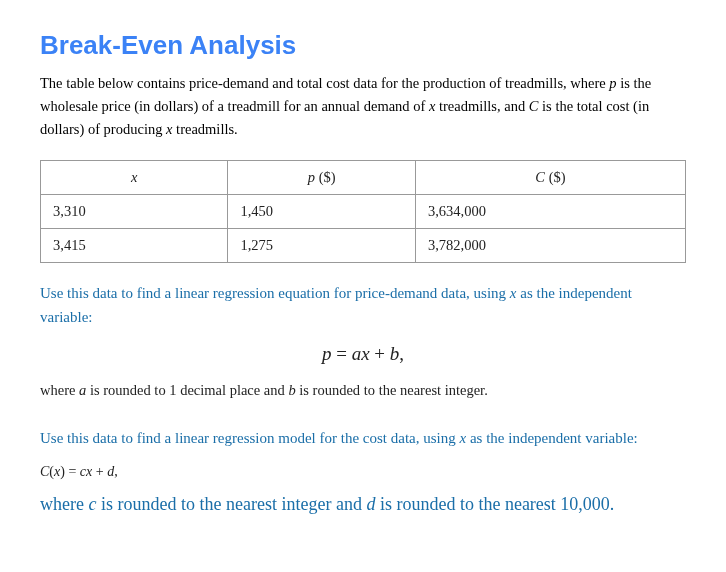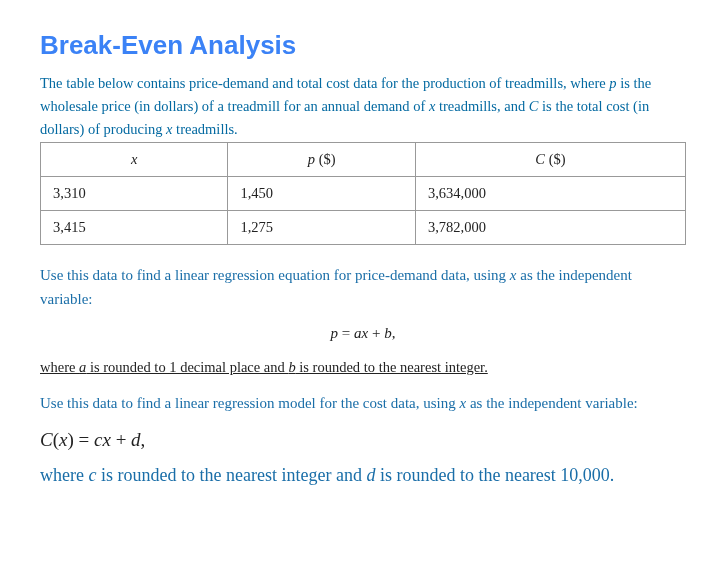--- a/index.html
+++ b/index.html
@@ -19,21 +19,22 @@
 
     h1 {
       font-size: 26px;
       font-weight: bold;
       margin-bottom: 11px;
       color: #3b82f6;
       font-family: Arial, sans-serif;
     }
 
     .intro-text {
-      color: #0369a1;
+      color: #000000;
+      margin-bottom: 18px;
       line-height: 1.6;
       font-size: 14.5px;
     }
 
     .intro-text em {
       font-style: italic;
     }
 
     table {
       border-collapse: collapse;
@@ -64,37 +65,36 @@
       margin-bottom: 14px;
     }
 
     .section-text em {
       font-style: italic;
     }
 
     .equation-block {
       text-align: center;
       margin: 14px 0;
-      font-size: 15px;
+      font-size: 19px;
     }
 
     .where-text {
       font-size: 14.5px;
       color: #222;
-      margin-bottom: 12px;
+      margin-bottom: 24px;
       line-height: 1.6;
-      text-decoration: underline;
     }
 
     .where-text em {
       font-style: italic;
     }
 
     .cost-eq {
-      font-size: 19px;
+      font-size: 14px;
       margin-bottom: 10px;
     }
 
     .cost-eq em {
       font-style: italic;
     }
 
     .last-text {
       font-size: 18px;
       color: #1a6ea8;

